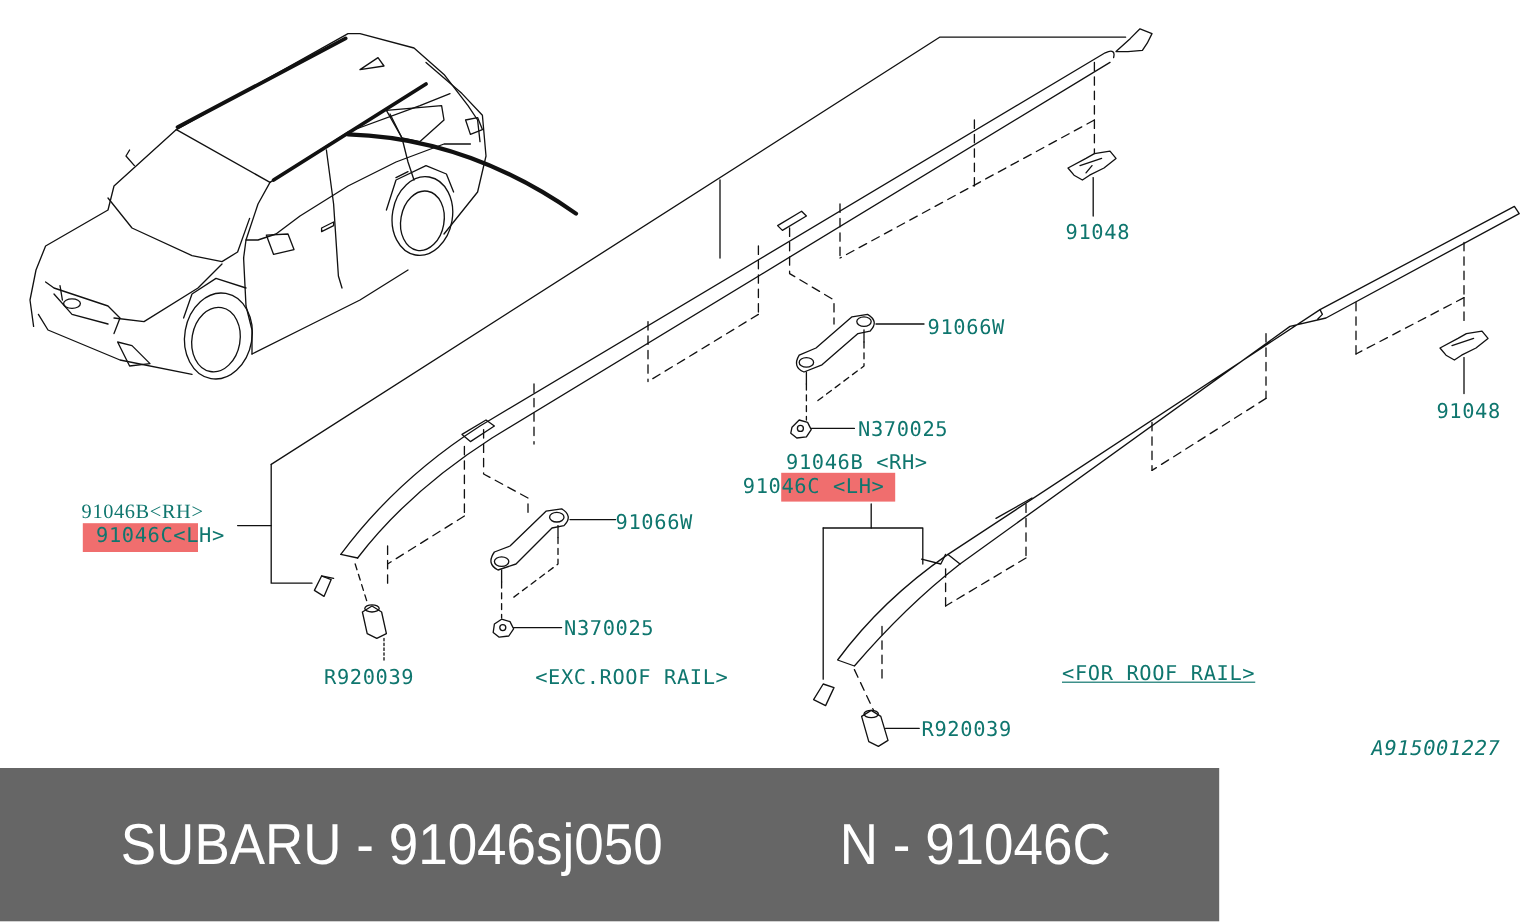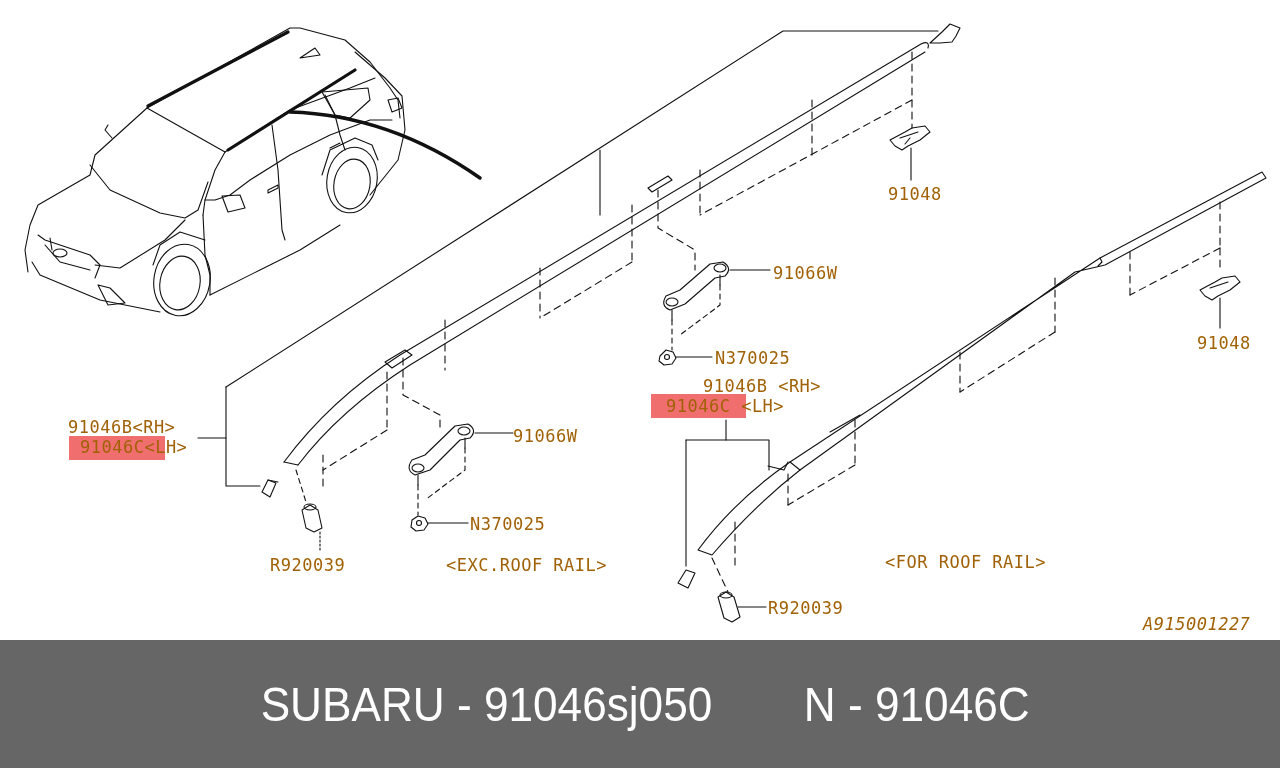--- a/index.html
+++ b/index.html
@@ -1,21 +1,21 @@
 <!DOCTYPE html>
 <html><head>
 <meta charset="utf-8">
 <style>
   html, body { margin: 0; padding: 0; }
   body { width: 1280px; height: 768px; background: #ffffff; position: relative; overflow: hidden; font-family: "DejaVu Sans Mono", monospace; }
   #diagram { position: absolute; left: 0; top: 0; width: 1280px; height: 640px; background: #ffffff; }
   #diagram svg { position: absolute; left: 0; top: 0; }
-  .lbl { position: absolute; font-family: "DejaVu Sans Mono", "Liberation Mono", monospace; font-size: 17px; color: #a16207; letter-spacing: 0.5px; white-space: nowrap; line-height: 20px; }
+  .lbl { position: absolute; font-family: "DejaVu Sans Mono", "Liberation Mono", monospace; font-size: 17px; color: #0f766e; letter-spacing: 0.5px; white-space: nowrap; line-height: 20px; }
   .hl { position: absolute; }
-  #footer { position: absolute; left: 0; top: 640px; width: 1280px; height: 128px; background: #666666; display: flex; align-items: center; justify-content: center; }
+  #footer { position: absolute; left: 0; top: 640px; width: 1016px; height: 128px; background: #666666; display: flex; align-items: center; justify-content: center; gap: 28px; }
   #footer .ft { font-family: "Liberation Sans", "DejaVu Sans", sans-serif; font-size: 48px; color: #ffffff; white-space: pre; transform: scaleX(0.92); }
   #footer .gap { display: inline-block; width: 62px; }
 </style>
 </head>
 <body>
 
 <div id="diagram">
   <svg width="1280" height="640" viewBox="0 0 1280 640" fill="none" stroke="#111" stroke-width="1.1" stroke-linecap="round" stroke-linejoin="round">
 
     <g>
@@ -182,34 +182,34 @@
 
       <path d="M718,597 L726,592 L734,597 L740,617 L732,622 L724,618 Z"></path>
       <ellipse cx="726" cy="595" rx="6" ry="3"></ellipse>
       <path d="M738,607 L766,607"></path>
     </g>
   </svg>
 
   <div class="hl" style="left: 69px; top: 436px; width: 96px; height: 24px; background: rgb(240, 110, 110);"></div>
   <div class="hl" style="left: 651px; top: 394px; width: 95px; height: 24px; background: rgb(240, 110, 110);"></div>
 
-  <div class="lbl" style="left:68px;top:417px;">91046B&lt;RH&gt;</div>
+  <div class="lbl" style="left:68px;top:417px;font-family:Liberation Serif, serif;">91046B&lt;RH&gt;</div>
   <div class="lbl" style="left:80px;top:437px;">91046C&lt;LH&gt;</div>
-  <div class="lbl" style="left:655px;top:376px;margin-left:48px;">91046B &lt;RH&gt;</div>
-  <div class="lbl" style="left:666px;top:396px;">91046C &lt;LH&gt;</div>
+  <div class="lbl" style="left:655px;top:376px;">91046B &lt;RH&gt;</div>
+  <div class="lbl" style="left:619px;top:396px;">91046C &lt;LH&gt;</div>
   <div class="lbl" style="left:773px;top:263px;">91066W</div>
   <div class="lbl" style="left:715px;top:348px;">N370025</div>
   <div class="lbl" style="left:513px;top:426px;">91066W</div>
   <div class="lbl" style="left:470px;top:514px;">N370025</div>
   <div class="lbl" style="left:888px;top:184px;">91048</div>
   <div class="lbl" style="left:1197px;top:333px;">91048</div>
   <div class="lbl" style="left:270px;top:555px;">R920039</div>
   <div class="lbl" style="left:768px;top:598px;">R920039</div>
   <div class="lbl" style="left:446px;top:555px;">&lt;EXC.ROOF RAIL&gt;</div>
-  <div class="lbl" style="left:885px;top:552px;">&lt;FOR ROOF RAIL&gt;</div>
+  <div class="lbl" style="left:885px;top:552px;text-decoration:underline;">&lt;FOR ROOF RAIL&gt;</div>
   <div class="lbl" style="left:1143px;top:614px;font-style:italic;">A915001227</div>
 </div>
 
 <div id="footer">
   <span class="ft">SUBARU - 91046sj050</span>
   <span class="gap"></span>
   <span class="ft">N - 91046C</span>
 </div>
 
 </body></html>

